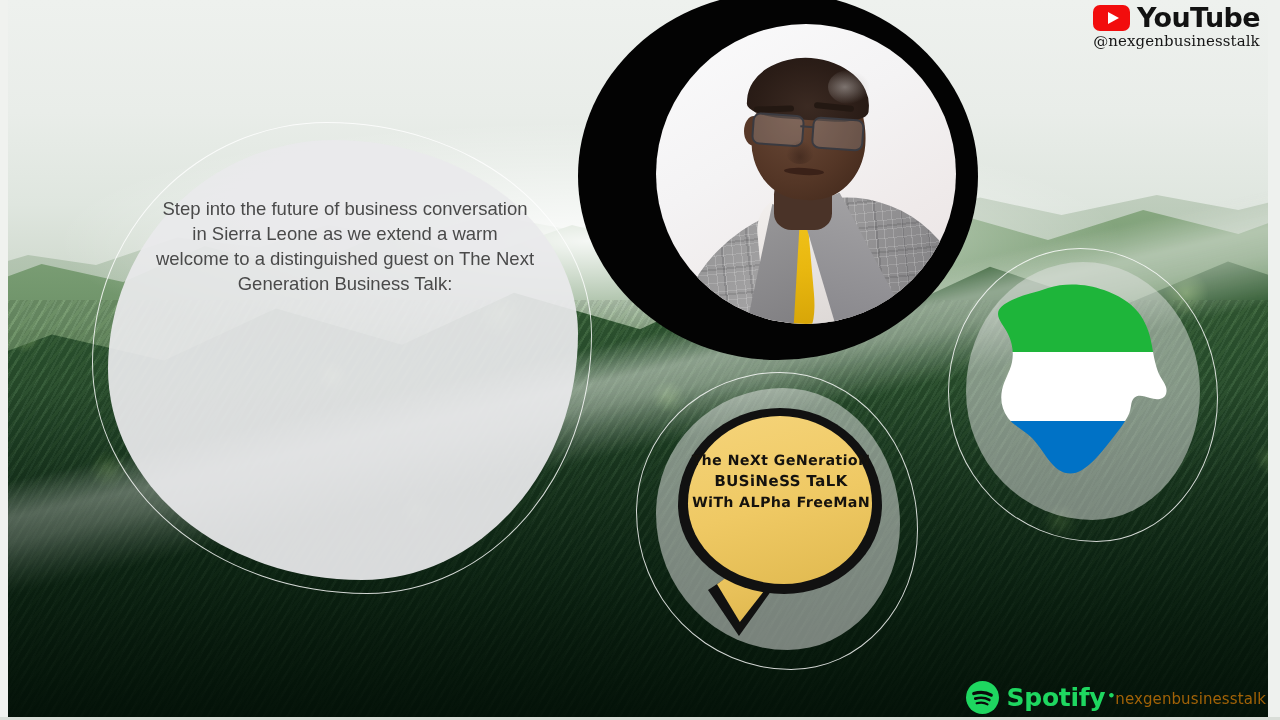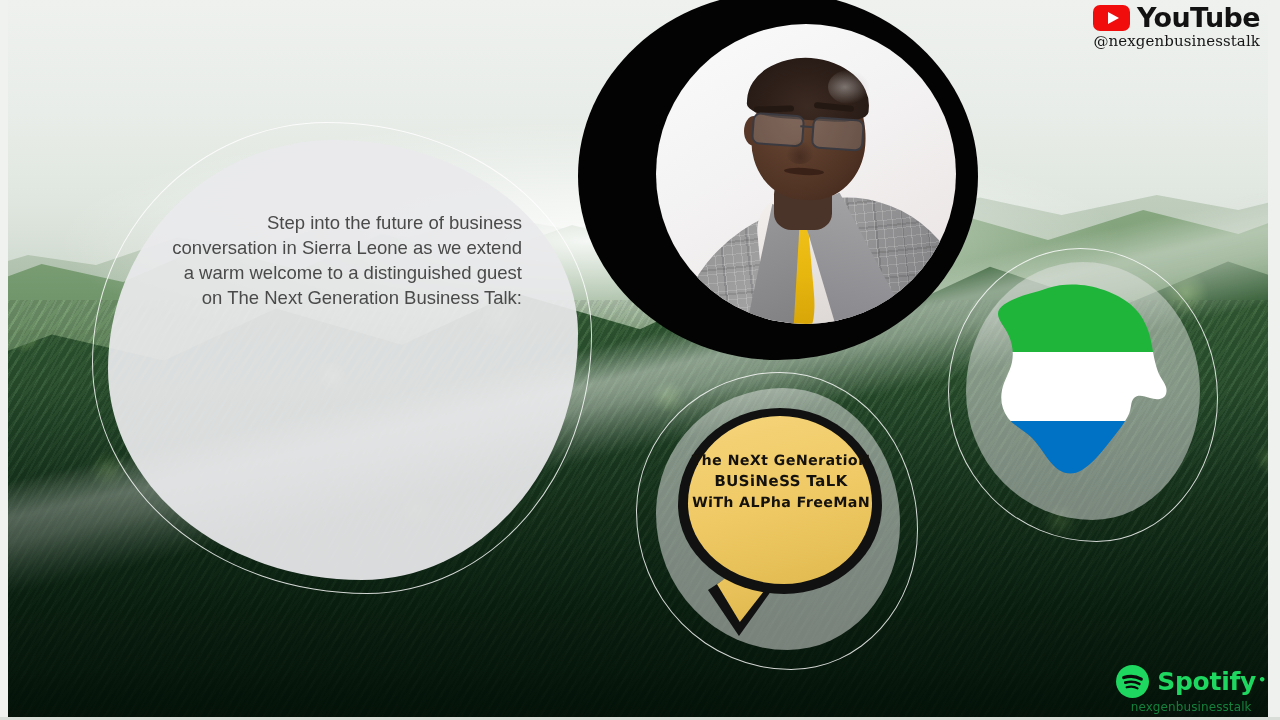--- a/index.html
+++ b/index.html
@@ -95,21 +95,21 @@
   }
   #text-panel .blob-ring{
     left:-16px;top:-18px;width:498px;height:470px;
     border-radius:47% 53% 45% 55% / 51% 45% 55% 49%;
   }
   #text-body{
     position:absolute;left:46px;top:56px;width:382px;
     text-align:center;color:#4a4a4a;
     font-size:18.5px;line-height:25px;
   }
-  #text-body p{margin:14px;text-align:right;}
+  #text-body p{margin:0;}
   #text-body .spacer{height:22px;}
   #text-body .highlight{
     color:#1c1c1c;font-weight:bold;font-size:18.5px;line-height:25px;
   }
 
   
   #portrait{
     left:578px;top:-8px;width:400px;height:370px;
   }
   #portrait .black-ring{
@@ -274,21 +274,21 @@
   }
   #sl-map .blob-ring{
     left:0px;top:0px;width:268px;height:292px;
     border-radius:49% 51% 45% 55% / 49% 51% 49% 51%;
   }
   #sl-map svg{position:absolute;left:30px;top:34px;}
 
   
   #youtube-badge{
     position:absolute;right:14px;top:2px;
-    display:flex;flex-direction:column;align-items:flex-end;
+    display:flex;flex-direction:column;align-items:center;
     padding:2px 6px 3px 6px;
   }
   #youtube-badge .yt-row{display:flex;align-items:center;gap:7px;}
   .yt-mark{
     width:37px;height:26px;background:#f20d0d;border-radius:7px;
     display:flex;align-items:center;justify-content:center;
   }
   .yt-mark .tri{
     width:0;height:0;border-left:11px solid #fff;
     border-top:6.5px solid transparent;border-bottom:6.5px solid transparent;
@@ -300,32 +300,32 @@
     letter-spacing:-.6px;
   }
   .yt-handle{
     font-family:"DejaVu Serif",serif;
     font-size:15px;color:#161616;margin-top:1px;letter-spacing:.1px;
   }
 
   
   #spotify-badge{
     position:absolute;right:14px;bottom:6px;
-    display:flex;flex-direction:column;align-items:center;
+    display:flex;flex-direction:row;align-items:center;
   }
   #spotify-badge .sp-row{display:flex;align-items:center;gap:8px;}
   .sp-mark{width:33px;height:33px;}
   .sp-word{
     font-family:"DejaVu Sans",sans-serif;
     font-weight:bold;font-size:25px;line-height:25px;color:#1ed760;
     letter-spacing:-.3px;
   }
   .sp-handle{
     font-family:"DejaVu Sans",sans-serif;
-    font-size:12px;color:#15803d;margin-top:2px;letter-spacing:.1px;
+    font-size:15px;color:#a16207;margin-top:2px;letter-spacing:.1px;
   }
 </style>
 </head>
 <body>
 
 <div id="stage">
 
   <div class="bg">
     <div class="bg-sky"></div>
     <div class="ridge-far"></div>

